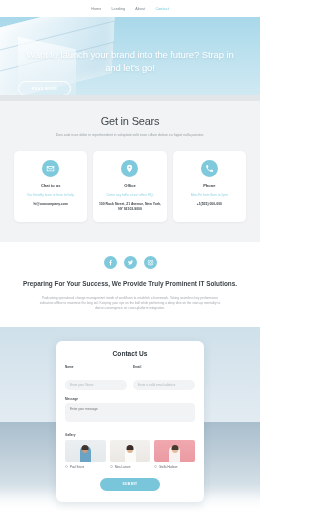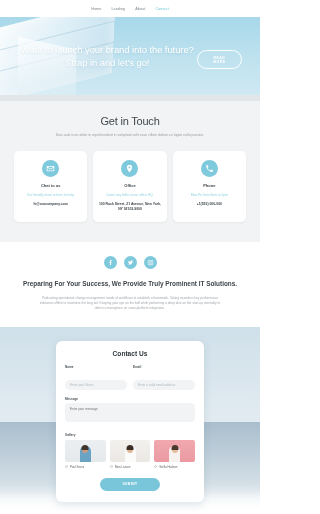--- a/index.html
+++ b/index.html
@@ -42,22 +42,22 @@
   }
   .hero-bldg::before { top: 30%; }
   .hero-bldg::after  { top: 58%; }
   .hero-bldg2 {
     position:absolute; left: 18px; bottom:-10px; width: 58px; height: 62px;
     background: linear-gradient(160deg, rgba(255,255,255,.75), rgba(210,232,242,.5));
     transform: skewY(12deg);
   }
   .hero-inner {
     position: relative; z-index: 3; height: 100%;
-    display: flex; align-items: center;
-    justify-content: center; padding: 0 18px;
+    display: flex; flex-direction: column; align-items: flex-start;
+    justify-content: center; padding: 0 18px; margin-top: 16px;
   }
   .hero-title {
     font-size: 9.5px; line-height: 13px; color: #ffffff;
     text-align: center; font-weight: 400; letter-spacing: -.1px;
     text-shadow: 0 1px 2px rgba(120,160,180,.25);
   }
   .hero-btn {
     margin-top: 7px; border: 1px solid rgba(255,255,255,.95);
     border-radius: 10px; background: transparent;
     color: #ffffff; font-size: 3.4px; letter-spacing: .5px;
@@ -214,21 +214,21 @@
     <div class="hero-bldg"></div>
     <div class="hero-bldg2"></div>
     <div class="hero-inner">
       <h1 class="hero-title">Want to launch your brand into the future? Strap in and let's go!</h1>
       <button class="hero-btn">READ MORE</button>
     </div>
   </section>
   <div class="hero-foot"></div>
 
   <section class="touch">
-    <h2 class="touch-title">Get in Touch</h2>
+    <h2 class="touch-title">Get in Sears</h2>
     <p class="touch-sub">Duis aute irure dolor in reprehenderit in voluptate velit esse cillum dolore eu fugiat nulla pariatur.</p>
 
     <div class="cards">
 
       <div class="card">
         <div class="card-icon">
           <svg viewBox="0 0 24 24">
               <path d="M2 5h20v14H2V5zm2 2v.4l8 5 8-5V7H4zm16 2.8-8 5-8-5V17h16V9.8z"></path>
             </svg>
         </div>

